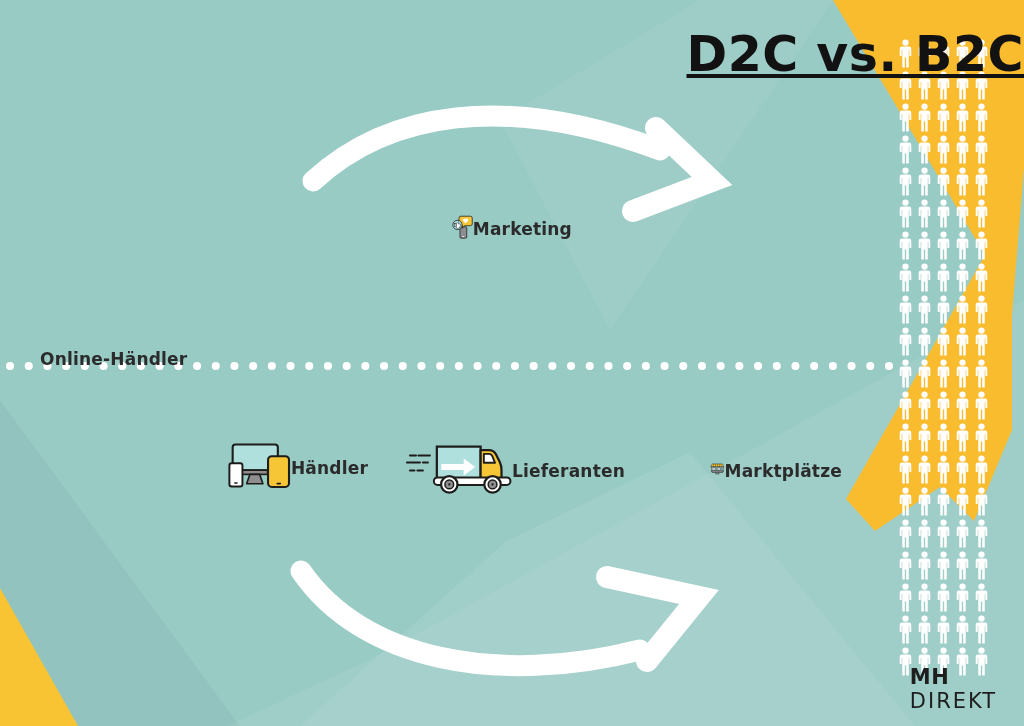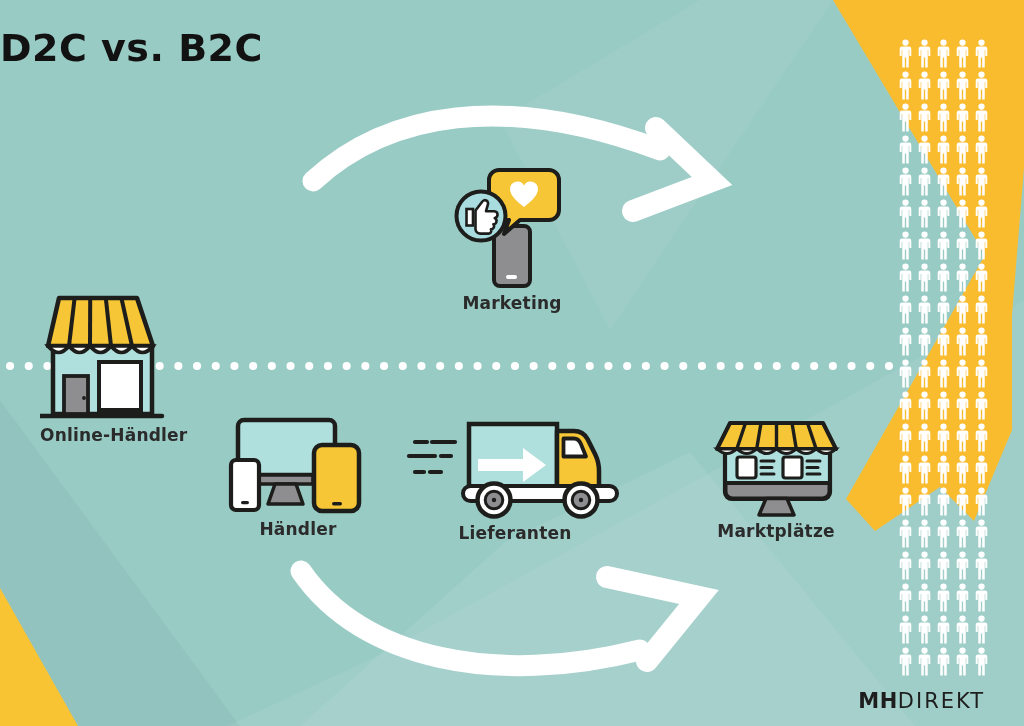--- a/index.html
+++ b/index.html
@@ -4,41 +4,42 @@
 <style>
   html,body{margin:0;padding:0;background:#555;}
   .canvas{
     position:relative;width:1024px;height:726px;overflow:hidden;
     background:#99CBC5;
     font-family:"DejaVu Sans","Liberation Sans",sans-serif;
   }
   .bg{position:absolute;left:0;top:0;width:1024px;height:726px;}
   .title{
     position:absolute;left:0;top:26px;width:1024px;margin:0;
-    text-align:left;font-size:38px;font-weight:bold;letter-spacing:.5px;
+    text-align:right;font-size:49px;font-weight:bold;letter-spacing:.5px;
     color:#121212;
+    text-decoration:underline;
   }
-  figure.node{position:absolute;margin:0;display:flex;flex-direction:column;}
+  figure.node{position:absolute;margin:0;display:flex;flex-direction:row;align-items:center;}
   figure.node figcaption{
     margin-top:3px;font-size:17px;font-weight:bold;color:#2b2b2b;
     text-align:center;white-space:nowrap;letter-spacing:.2px;
   }
   .fig-online{left:40px;top:292px;width:145px;}
   .fig-marketing{left:452px;top:164px;width:120px;}
   .fig-haendler{left:228px;top:416px;width:140px;}
   .fig-lieferanten{left:405px;top:418px;width:220px;}
   .fig-marktplaetze{left:710px;top:420px;width:132px;}
   .crowd{
     position:absolute;left:897px;top:39px;
     display:grid;grid-auto-rows:32px;column-gap:0;row-gap:0;
   }
   .crowd svg{display:block;}
   .logo{
-    position:absolute;right:39px;bottom:13px;color:#1e1e1e;font-size:21px;
-    display:flex;align-items:baseline;
+    position:absolute;right:27px;bottom:13px;color:#1e1e1e;font-size:21px;
+    display:flex;align-items:baseline;flex-direction:column;
   }
   .logo .mh{font-weight:bold;letter-spacing:.5px;}
   .logo .direkt{font-weight:normal;letter-spacing:2px;margin-left:0;}
 </style>
 </head>
 <body>
 
 <div class="canvas">
 
   <svg class="bg" viewBox="0 0 1024 726">

